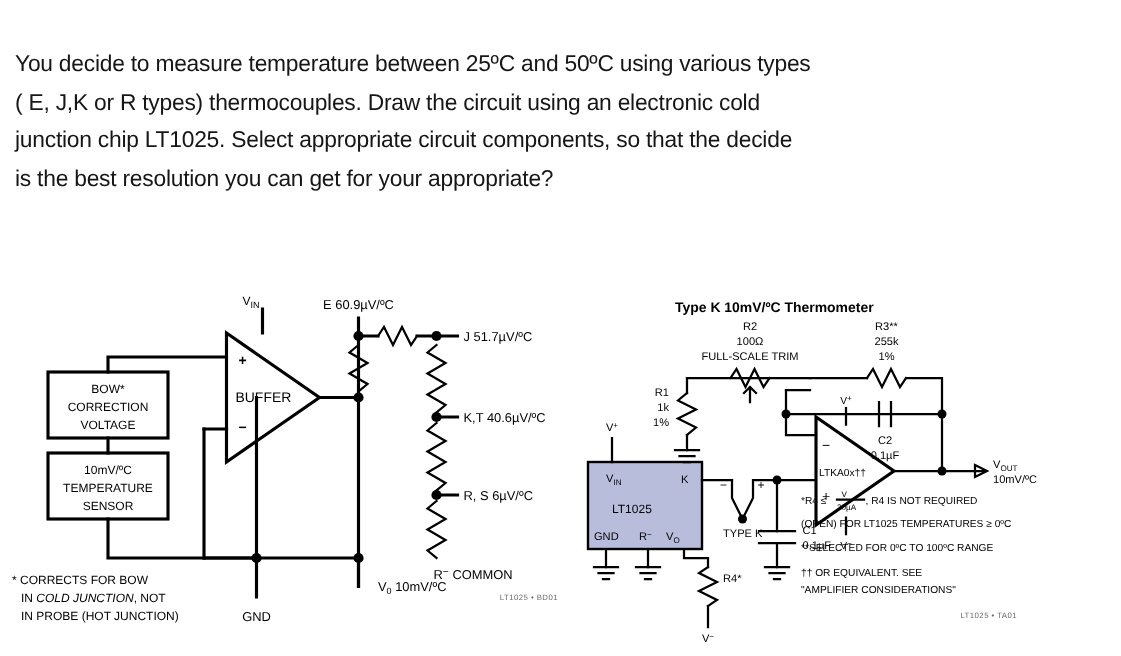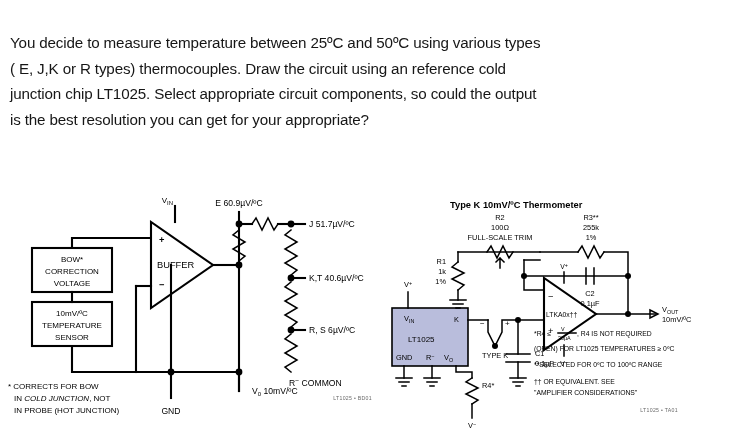--- a/index.html
+++ b/index.html
@@ -46,22 +46,22 @@
   .ital{font-style:italic;}
   .mid{text-anchor:middle;}
   .end{text-anchor:end;}
   .tiny-code{font-size:5.2px;fill:#6a6a6a;letter-spacing:.3px;}
 </style>
 </head>
 <body>
 
 <div id="question">
   <p>  You decide to measure temperature  between 25ºC and 50ºC using various types</p>
-  <p>( E, J,K or R types) thermocouples. Draw the circuit using an reference cold</p>
-  <p>junction chip LT1025. Select appropriate circuit components, so could the output</p>
+  <p>( E, J,K or R types) thermocouples. Draw the circuit using an electronic cold</p>
+  <p>junction chip LT1025. Select appropriate circuit components, so that the decide</p>
   <p>is the best resolution you can get for your appropriate?</p>
 </div>
 
 <div id="figures">
 
   <div class="fig" id="fig-left">
   <svg width="380" height="251" viewBox="0 0 380 251">
 
     <rect class="sbox" x="32" y="62" width="80" height="44"></rect>
     <text class="t8 mid" x="72" y="76">BOW*</text>

